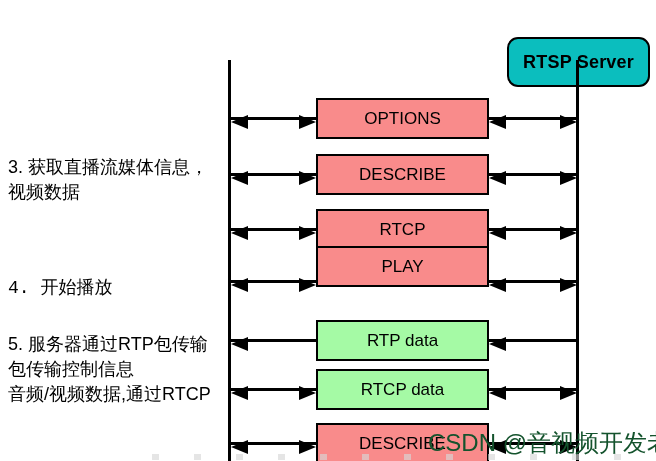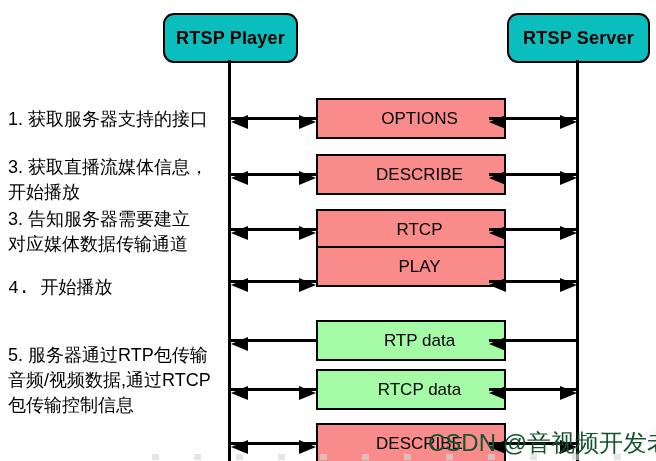--- a/index.html
+++ b/index.html
@@ -10,32 +10,31 @@
     color:#000;
   }
   
   .actor{
     position:absolute;top:13px;height:46px;
     background:#0bbebe;border:2px solid #000;border-radius:11px;
     display:flex;align-items:center;justify-content:center;
     font-weight:bold;font-size:18px;letter-spacing:0.2px;
   }
   #actor-client{left:163px;width:131px;}
-  #actor-server{left:507px;width:139px;}
+  #actor-server{left:507px;width:139px;margin-top:24px;}
   
   .lifeline{position:absolute;top:60px;width:3px;height:401px;background:#000;}
   #lifeline-client{left:228px;}
   #lifeline-server{left:576px;}
   
   .msg-box{
     position:absolute;left:316px;width:169px;height:37px;
     border:2px solid #000;
     display:flex;align-items:center;justify-content:center;
     font-size:17px;
-    padding-left:17px;
   }
   .msg-box.method{background:#f98b8b;}
   .msg-box.media{background:#a5faa5;align-items:center;}
   
   .arrow{position:absolute;height:0;border-top:3px solid #000;}
   .arrow.head-left::before,
   .arrow.head-right::after{
     content:"";position:absolute;width:0;height:0;
     border-top:7px solid transparent;border-bottom:7px solid transparent;
   }
@@ -45,42 +44,39 @@
   .arrow.right-span{left:489px;width:88px;}
   
   .note{
     position:absolute;left:8px;width:240px;
     font-size:18px;line-height:25px;white-space:nowrap;
   }
   #note-1{top:107px;}
   #note-2{top:155px;}
   #note-3{top:207px;}
   #note-4{top:276px;font-family:Liberation Mono, monospace;}
-  #note-5{top:343px;}
+  #note-5{top:332px;}
   #note-6{top:430px;}
   
   #watermark{
     position:absolute;left:428px;top:427px;z-index:5;
     font-size:24px;color:#14532d;white-space:nowrap;
   }
   
   #watermark-clipped{
     position:absolute;left:152px;top:454px;width:492px;height:6px;
     background:repeating-linear-gradient(90deg,#d7d7d7 0 7px,transparent 7px 42px);
     opacity:0.65;
   }
 </style>
 </head>
 <body>
 
 <div id="stage">
 
-  <div class="actor" id="actor-client">
-    <span>RTSP Player</span>
-  </div>
   <div class="actor" id="actor-server">
     <span>RTSP Server</span>
   </div>
 
   <div class="lifeline" id="lifeline-client"></div>
   <div class="lifeline" id="lifeline-server"></div>
 
   <div class="msg-box method" style="top:98px">
     <span>OPTIONS</span>
   </div>
@@ -116,36 +112,29 @@
   </div>
   <div class="arrow left-span head-left head-right" style="top:388px"></div>
   <div class="arrow right-span head-left head-right" style="top:388px"></div>
 
   <div class="msg-box method" style="top:423px">
     <span>DESCRIBE</span>
   </div>
   <div class="arrow left-span head-left head-right" style="top:442px"></div>
   <div class="arrow right-span head-left head-right" style="top:442px"></div>
 
-  <div class="note" id="note-1">
-    <div>1. 获取服务器支持的接口</div>
-  </div>
   <div class="note" id="note-2">
     <div>3. 获取直播流媒体信息，</div>
-    <div>开始播放</div>
-  </div>
-  <div class="note" id="note-3">
-    <div>3. 告知服务器需要建立</div>
-    <div>对应媒体数据传输通道</div>
+    <div>视频数据</div>
   </div>
   <div class="note" id="note-4">
     <div>4. 开始播放</div>
   </div>
   <div class="note" id="note-5">
     <div>5. 服务器通过RTP包传输</div>
+    <div>包传输控制信息</div>
     <div>音频/视频数据,通过RTCP</div>
-    <div>包传输控制信息</div>
   </div>
 
   <div id="watermark">CSDN @音视频开发老舅</div>
   <div id="watermark-clipped"></div>
 
 </div>
 
 </body></html>

